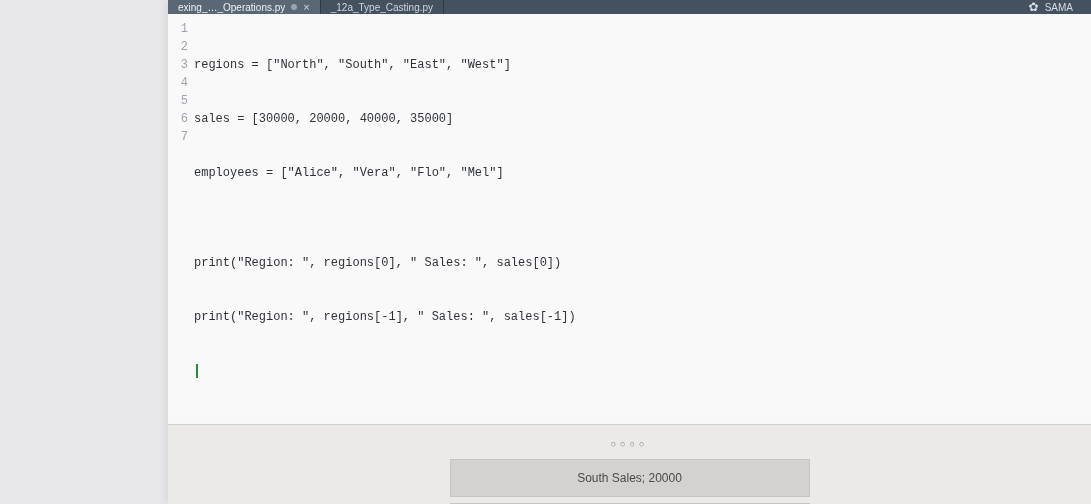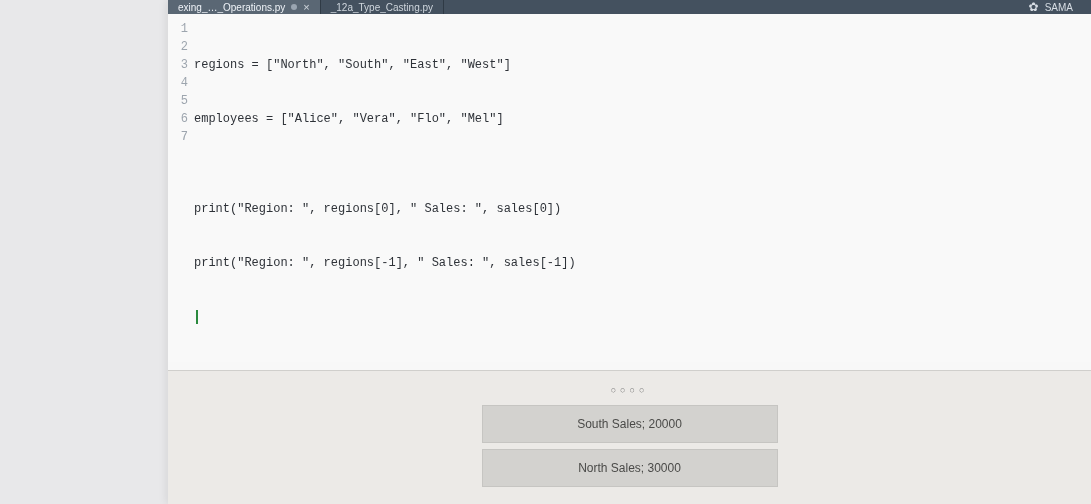--- a/index.html
+++ b/index.html
@@ -102,21 +102,21 @@
       font-family: 'Segoe UI', Arial, sans-serif;
       border-top: 1px solid #d0cfcc;
     }
     .dots {
       letter-spacing: 4px;
       color: #7d7d7d;
       font-size: 9px;
       margin-bottom: 4px;
     }
     .option {
-      width: 296px;
+      width: 360px;
       background: #d3d2cf;
       color: #4a4a48;
       font-size: 12px;
       text-align: center;
       padding: 11px 0;
       border: 1px solid #c6c5c2;
       cursor: pointer;
     }
   </style>
 </head>
@@ -144,20 +144,21 @@
       <div>1</div>
       <div>2</div>
       <div>3</div>
       <div>4</div>
       <div>5</div>
       <div>6</div>
       <div>7</div>
     </div>
     <div class="code">
       <div>regions = ["North", "South", "East", "West"]</div>
+      <div>sales = [30000, 20000, 40000, 35000]</div>
       <div>employees = ["Alice", "Vera", "Flo", "Mel"]</div>
       <div></div>
       <div>print("Region: ", regions[0], " Sales: ", sales[0])</div>
       <div>print("Region: ", regions[-1], " Sales: ", sales[-1])</div>
       <div class="cursor-line"></div>
     </div>
   </div>
 
   <div class="codearea"></div>
 

